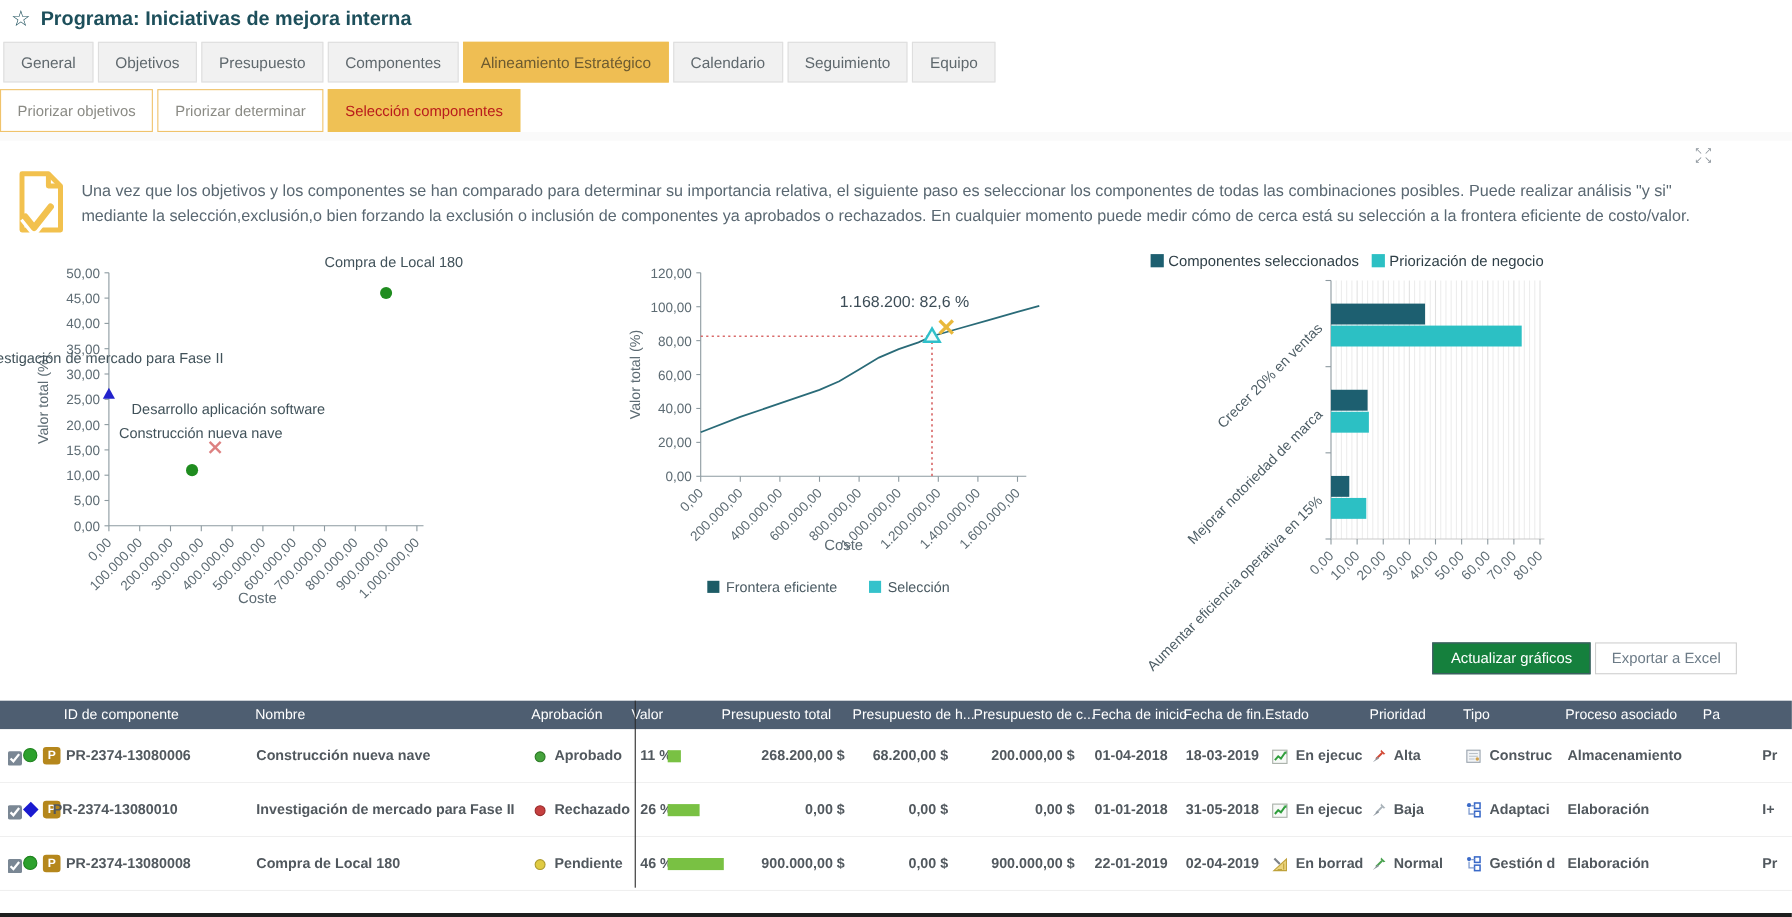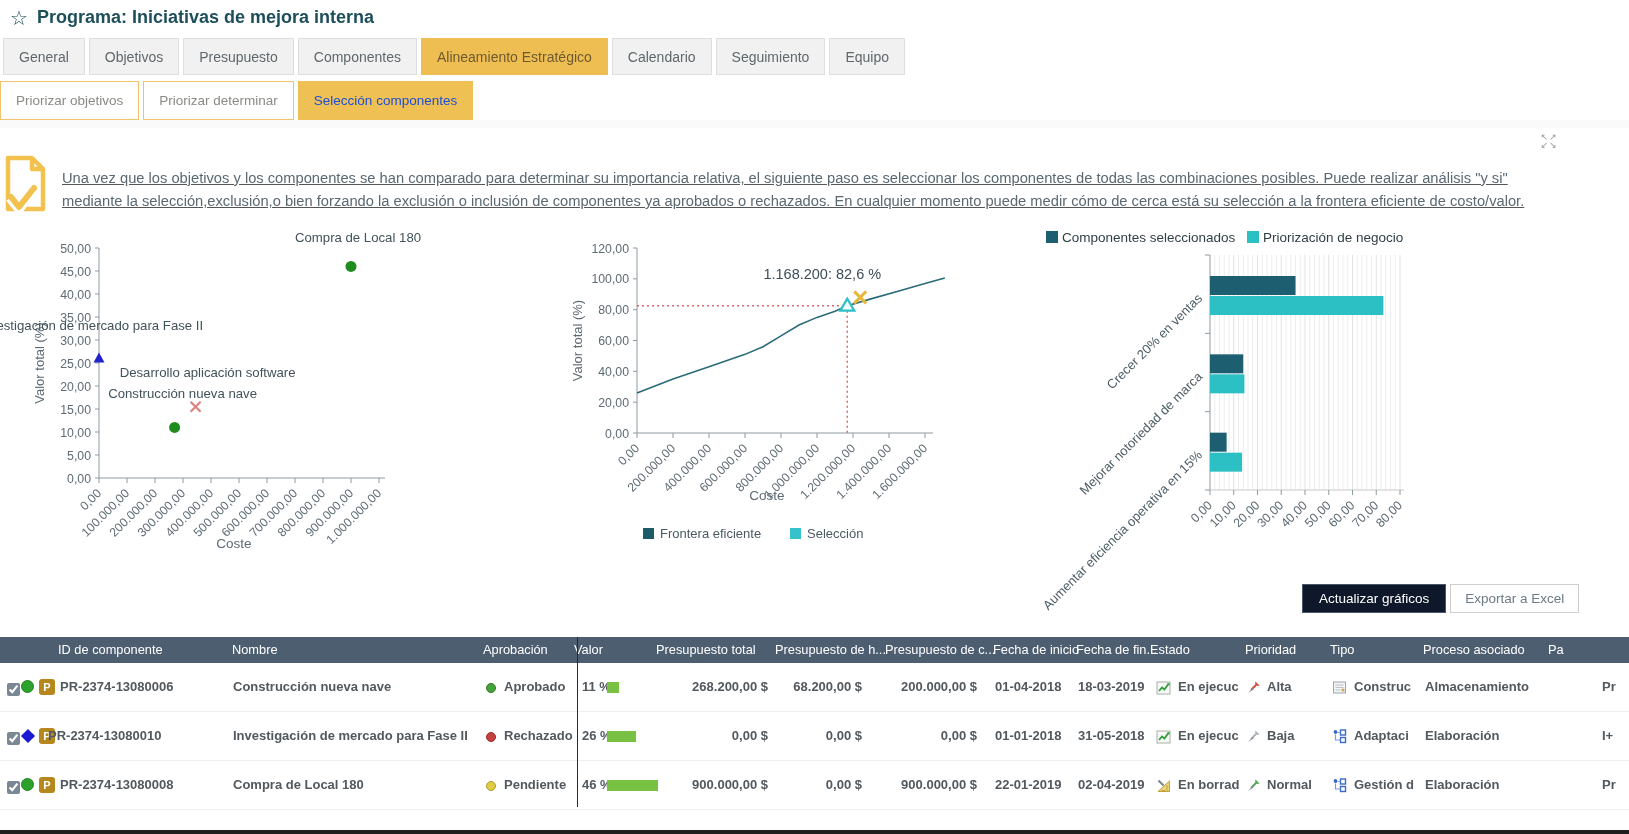--- a/index.html
+++ b/index.html
@@ -10,33 +10,33 @@
   .page-title{font-size:18px;font-weight:700;color:#1d4f5b;margin:0;}
   .tabs{position:absolute;top:38px;left:3px;display:flex;gap:4px;}
   .tab{height:37px;padding:0 15px;background:#f1f1f1;border:1px solid #dedede;color:#5f686d;
        font-size:14px;display:flex;align-items:center;box-sizing:border-box;cursor:pointer;
        font-family:inherit;}
   .tab.active{background:#efbe53;border-color:#efbe53;color:#6d5b30;}
   .subtabs{position:absolute;top:81px;left:0;display:flex;gap:4px;}
   .subtab{height:39px;padding:0 15px;background:#fff;border:1px solid #f0c36b;color:#8b8b85;
        font-size:13.5px;display:flex;align-items:center;box-sizing:border-box;cursor:pointer;
        font-family:inherit;}
-  .subtab.active{background:#efc155;border-color:#efc155;color:#1d4ed8;}
+  .subtab.active{background:#efc155;border-color:#efc155;color:#b91c1c;}
   .strip{position:absolute;top:120px;left:0;width:100%;height:8px;background:#fafafa;}
   .expand{position:absolute;top:133px;left:1540px;width:18px;color:#8f979e;font-size:9px;
        line-height:8px;letter-spacing:1px;cursor:pointer;text-align:center;}
-  .info{position:absolute;top:155px;left:2px;display:flex;gap:14px;align-items:flex-end;text-decoration:underline;}
+  .info{position:absolute;top:155px;left:14px;display:flex;gap:14px;align-items:flex-start;}
   .info-text{font-size:14.7px;color:#5a6872;line-height:23px;white-space:nowrap;padding-top:8px;}
   .charts svg{position:absolute;overflow:visible;}
   #chart-scatter{left:0;top:228px;}
   #chart-line{left:530px;top:228px;}
   #chart-bars{left:1040px;top:228px;}
   .btn-row{position:absolute;top:584px;left:1302px;display:flex;gap:4px;z-index:5;}
   .btn{height:29px;font-size:13.5px;font-family:inherit;cursor:pointer;}
-  .btn-dark{background:#0f172a;color:#fff;border:1px solid #46566b;padding:0 16px;}
+  .btn-dark{background:#15803d;color:#fff;border:1px solid #46566b;padding:0 16px;}
   .btn-light{background:#fff;color:#6c7b87;border:1px solid #cfcfcf;padding:0 14px;}
   .grid{position:absolute;top:637px;left:0;width:1629px;}
   .thead{position:relative;height:26px;background:#4e5e71;}
   .hc{position:absolute;top:0;height:26px;line-height:26px;color:#fff;font-size:12.8px;white-space:nowrap;}
   .trow{position:relative;height:48px;background:#fff;border-bottom:1px solid #efefef;}
   .cell{position:absolute;top:0;height:48px;line-height:48px;font-size:13px;color:#51585e;white-space:nowrap;font-weight:bold;}
   .cell .icn{display:inline-block;vertical-align:middle;}
   .chk{position:absolute;left:3px;top:17px;width:13px;height:13px;accent-color:#7a8794;}
   .hdot{position:absolute;left:21px;top:17px;width:13px;height:13px;border-radius:50%;
         background:#2da12d;border:1px solid #1e821e;box-sizing:border-box;}

